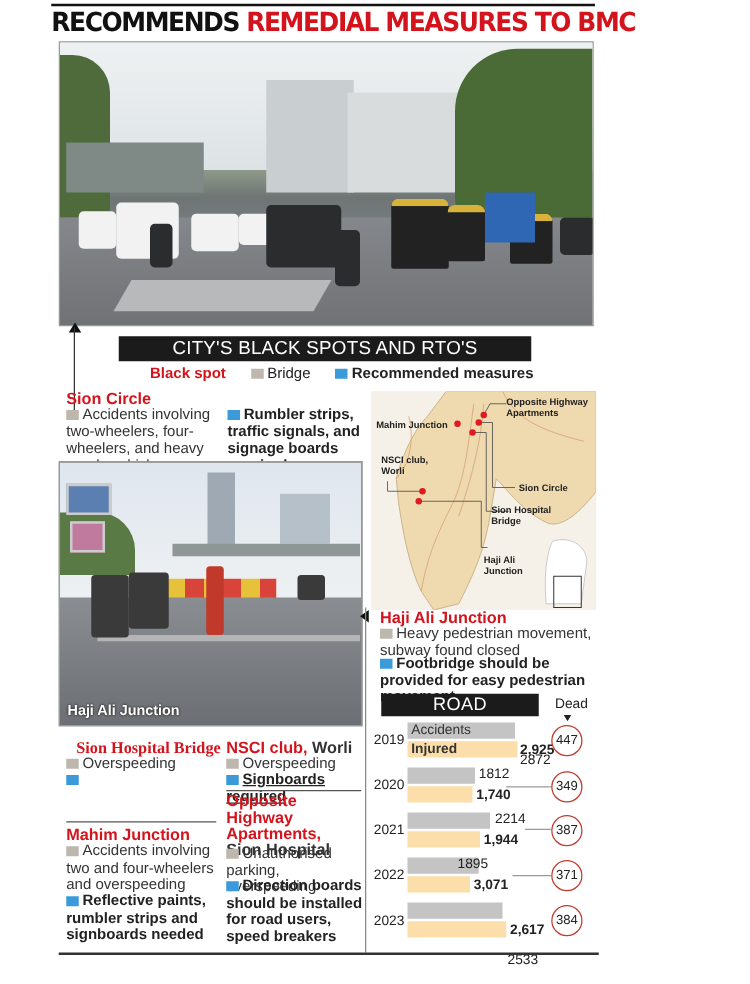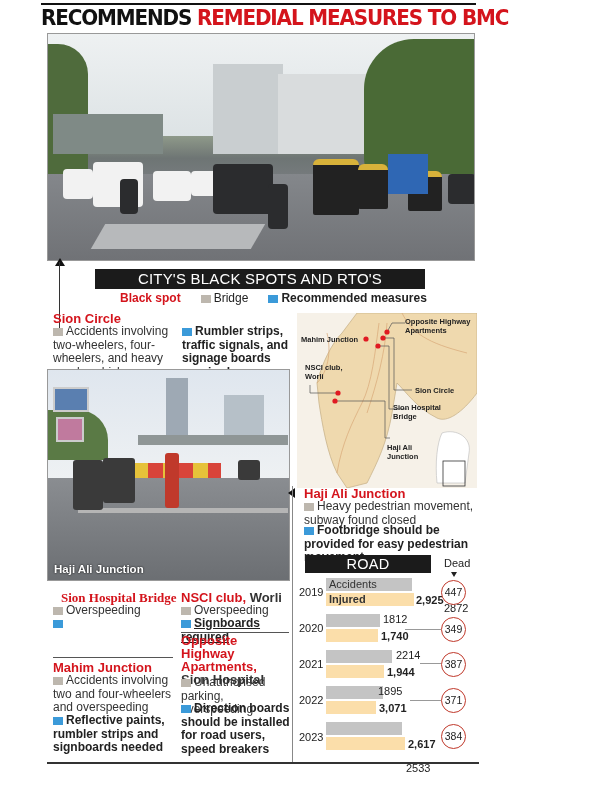--- a/index.html
+++ b/index.html
@@ -232,21 +232,21 @@
 <div class="abs dead-label">Dead</div>
 <div class="abs dead-arrow"></div>
 
 <div class="abs" style="left:0;top:0;">
 
   <div class="year" style="top:586px;">2019</div>
   <div class="bar-acc" style="top:578px;width:86px;"></div>
   <div class="bar-inj" style="top:593px;width:88px;"></div>
   <div class="bar-label-in" style="top:578px;">Accidents</div>
   <div class="bar-label-in b" style="top:593px;">Injured</div>
-  <div class="val-acc" style="left:416px;top:602px;margin-left:28px;">2872</div>
+  <div class="val-acc" style="left:416px;top:602px;">2872</div>
   <div class="val-inj" style="left:416px;top:594px;">2,925</div>
   <div class="dead-circle" style="top:580px;">447</div>
 
   <div class="year" style="top:622px;">2020</div>
   <div class="bar-acc" style="top:614px;width:54px;"></div>
   <div class="bar-inj" style="top:629px;width:52px;"></div>
   <div class="val-acc" style="left:383px;top:613px;">1812</div>
   <div class="val-inj" style="left:381px;top:630px;">1,740</div>
   <div class="leader" style="left:405px;top:629px;width:36px;"></div>
   <div class="dead-circle" style="top:617px;">349</div>
@@ -255,21 +255,21 @@
   <div class="bar-acc" style="top:650px;width:66px;"></div>
   <div class="bar-inj" style="top:665px;width:58px;"></div>
   <div class="val-acc" style="left:396px;top:649px;">2214</div>
   <div class="val-inj" style="left:387px;top:666px;">1,944</div>
   <div class="leader" style="left:420px;top:663px;width:21px;"></div>
   <div class="dead-circle" style="top:652px;">387</div>
 
   <div class="year" style="top:694px;">2022</div>
   <div class="bar-acc" style="top:686px;width:57px;"></div>
   <div class="bar-inj" style="top:701px;width:50px;"></div>
-  <div class="val-acc" style="left:378px;top:685px;">1895</div>
+  <div class="val-acc" style="left:366px;top:685px;">1895</div>
   <div class="val-inj" style="left:379px;top:702px;">3,071</div>
   <div class="leader" style="left:410px;top:700px;width:31px;"></div>
   <div class="dead-circle" style="top:688px;">371</div>
 
   <div class="year" style="top:731px;">2023</div>
   <div class="bar-acc" style="top:722px;width:76px;"></div>
   <div class="bar-inj" style="top:737px;width:79px;"></div>
   <div class="val-acc" style="left:406px;top:762px;">2533</div>
   <div class="val-inj" style="left:408px;top:738px;">2,617</div>
   <div class="dead-circle" style="top:724px;">384</div>

